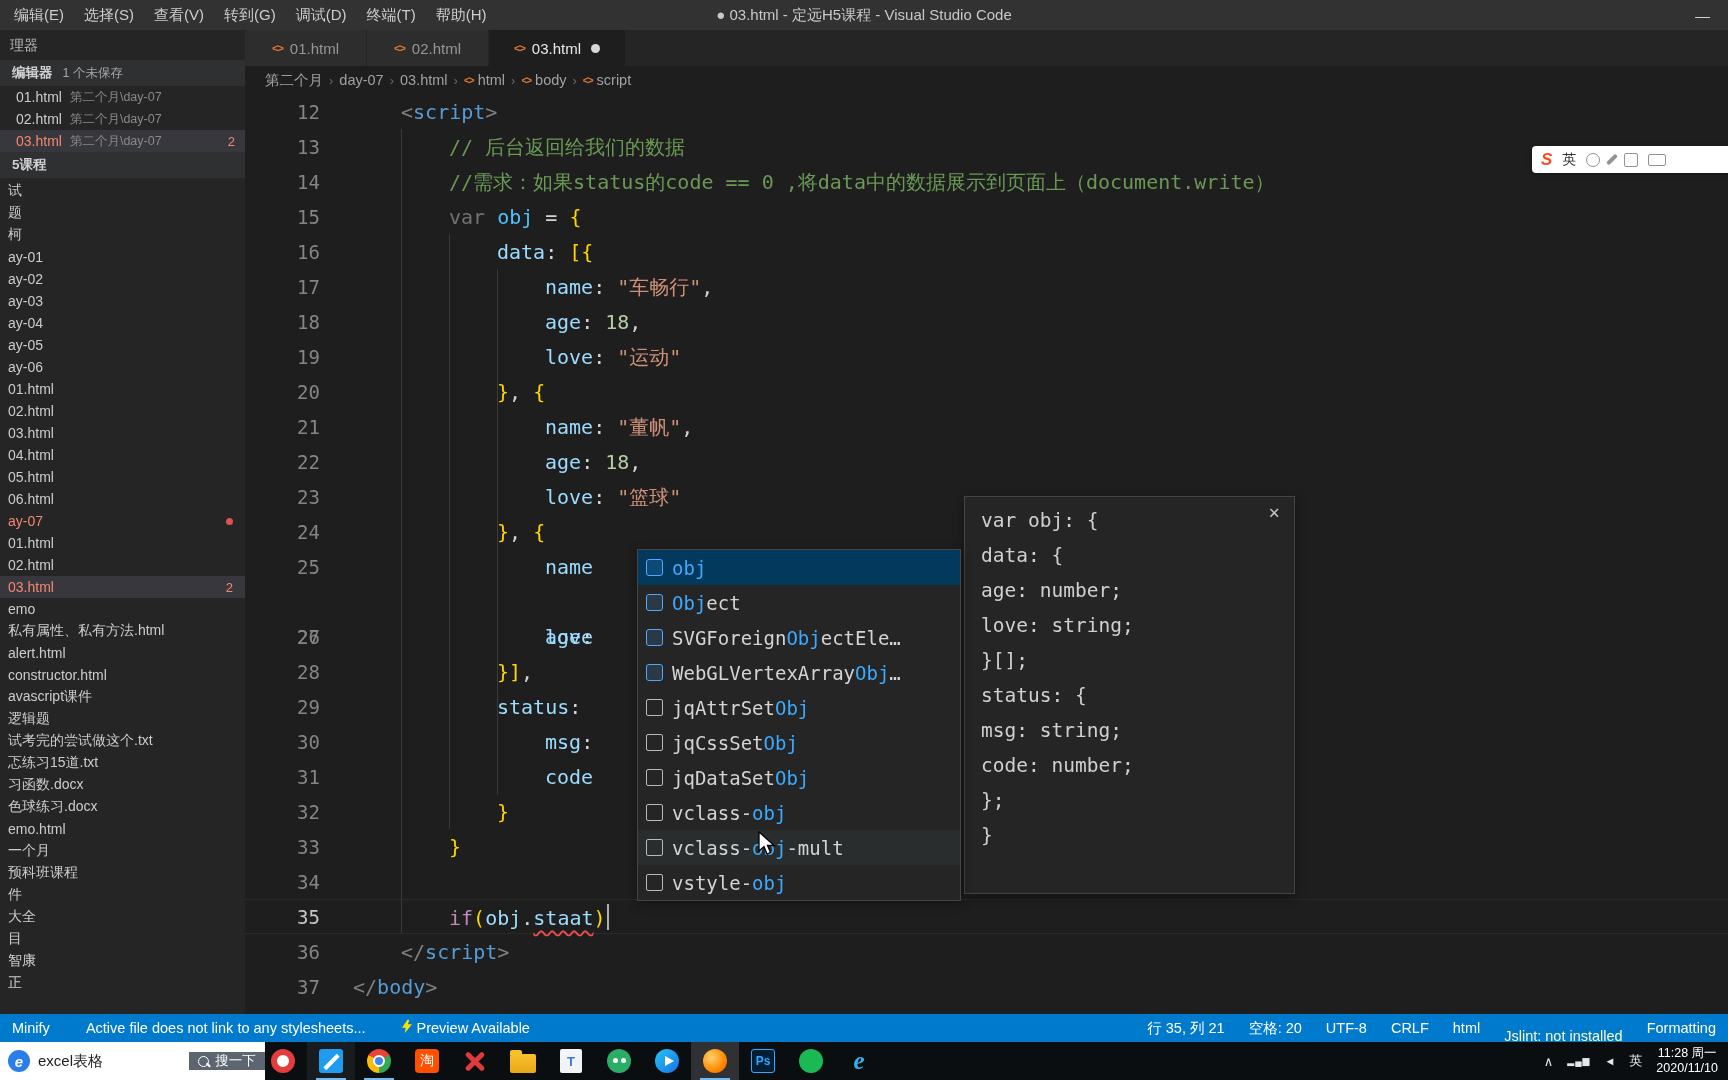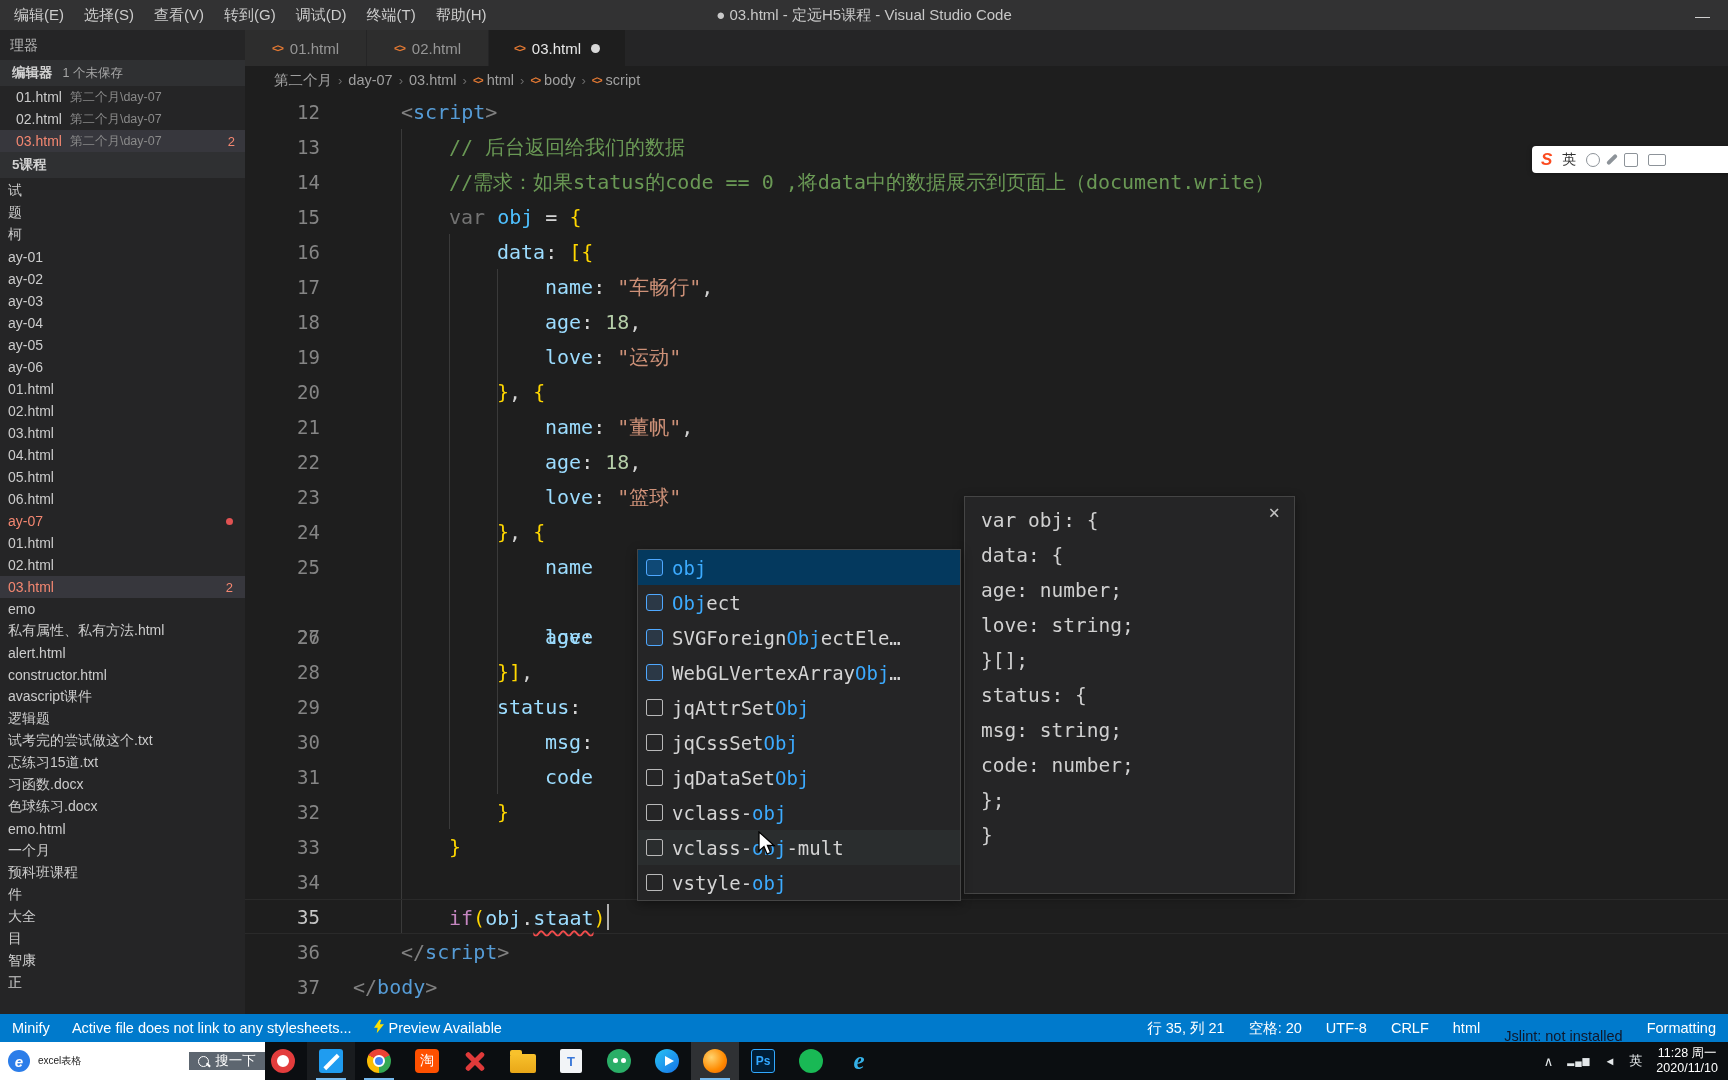--- a/index.html
+++ b/index.html
@@ -38,21 +38,21 @@
     color:#969696;background:#2d2d2d;border-right:1px solid #252526;}
   .tab.active{background:#1e1e1e;color:#e8e8e8;width:136px;}
   .tab-icon{color:#e37933;font-size:11px;font-weight:bold;letter-spacing:-1px;}
   .tab-dot{width:9px;height:9px;border-radius:50%;background:#d8d8d8;margin-left:3px;}
   .split-btn{position:absolute;right:16px;top:9px;width:17px;height:17px;border:1.5px solid #8a8a8a;
     border-radius:2px;}
   .split-btn::after{content:"";position:absolute;left:7px;top:0;bottom:0;border-left:1.5px solid #8a8a8a;}
 
   
   .breadcrumb{position:absolute;left:245px;top:66px;right:0;height:28px;background:#1e1e1e;display:flex;
-    align-items:center;padding-left:27px;font-size:14.5px;color:#a0a0a0;z-index:4;text-align:center;}
+    align-items:center;padding-left:18px;font-size:14.5px;color:#a0a0a0;z-index:4;text-align:center;}
   .crumb{display:flex;align-items:center;padding:0 2px;white-space:nowrap;}
   .crumb-sep{color:#6a6a6a;padding:0 4px;font-size:13px;}
   .crumb-ico{color:#e37933;font-size:10px;font-weight:bold;margin-right:4px;letter-spacing:-1px;}
 
   
   .editor{position:absolute;left:245px;top:94px;right:0;height:920px;background:#1e1e1e;overflow:hidden;z-index:3;}
   .code-row{position:absolute;left:0;right:0;height:35px;}
   .code-row.current{box-shadow:inset 0 1px 0 #2a2a2a, inset 0 -1px 0 #2a2a2a;}
   .gutter{position:absolute;left:0;width:75px;top:50%;transform:translateY(-50%);text-align:right;
     color:#858585;font-size:19px;font-family:"DejaVu Sans Mono","Liberation Mono",monospace;}
@@ -84,32 +84,32 @@
   .typebox{position:absolute;left:964px;top:496px;width:331px;height:398px;background:#252526;
     border:1px solid #454545;z-index:55;box-shadow:0 3px 10px rgba(0,0,0,.4);padding:6px 0 0 16px;
     box-sizing:border-box;color:#d0d0d0;font-size:19.5px;line-height:35px;
     font-family:"DejaVu Sans Mono","Liberation Mono",monospace;}
   .tb-line{height:35px;white-space:pre;}
   .tb-close{position:absolute;top:6px;right:14px;color:#c0c0c0;font-size:19px;line-height:19px;}
 
   
   .statusbar{position:absolute;left:0;top:1014px;width:100%;height:28px;background:#007acc;color:#ffffff;
     display:flex;align-items:center;font-size:14.5px;z-index:30;padding:0 12px;box-sizing:border-box;}
-  .sb-left{display:flex;gap:22px;align-items:center;}
+  .sb-left{display:flex;gap:36px;align-items:center;}
   .sb-right{margin-left:auto;display:flex;gap:24px;align-items:center;}
   .sb-item{white-space:nowrap;display:flex;align-items:center;gap:5px;}
-  .sb-item.gold{color:#0f172a;margin-top:15px;}
+  .sb-item.gold{color:#fef9c3;margin-top:15px;}
 
   
   .taskbar{position:absolute;left:0;top:1042px;width:100%;height:38px;background:#0b0e11;z-index:35;
     display:flex;align-items:stretch;}
   .search{width:265px;background:#ffffff;display:flex;align-items:center;flex:none;}
   .search-eicon{width:22px;height:22px;border-radius:50%;background:#2b7de9;color:#fff;font-size:15px;
     font-weight:bold;font-style:italic;display:flex;align-items:center;justify-content:center;margin:0 8px;flex:none;}
-  .search-text{color:#222;font-size:10px;flex:1;white-space:nowrap;overflow:hidden;}
+  .search-text{color:#222;font-size:15px;flex:1;white-space:nowrap;overflow:hidden;}
   .search-btn{width:76px;background:#5d6670;color:#fff;font-size:13.5px;display:flex;align-items:center;
     justify-content:center;gap:6px;flex:none;}
   .mag{position:relative;width:9px;height:9px;border:1.6px solid #fff;border-radius:50%;display:inline-block;}
   .mag::after{content:"";position:absolute;left:7px;top:7px;width:5px;height:1.6px;background:#fff;transform:rotate(45deg);}
   .task-icons{display:flex;margin-left:-6px;}
   .task-icon{width:48px;display:flex;align-items:center;justify-content:center;position:relative;}
   .task-icon.running::after{content:"";position:absolute;bottom:0;left:9px;right:9px;height:2px;background:#76b9ed;}
   .task-icon.subtle{background:rgba(255,255,255,.06);}
   .task-icon.focused{background:rgba(255,255,255,.15);}
   .ti{display:flex;align-items:center;justify-content:center;}

